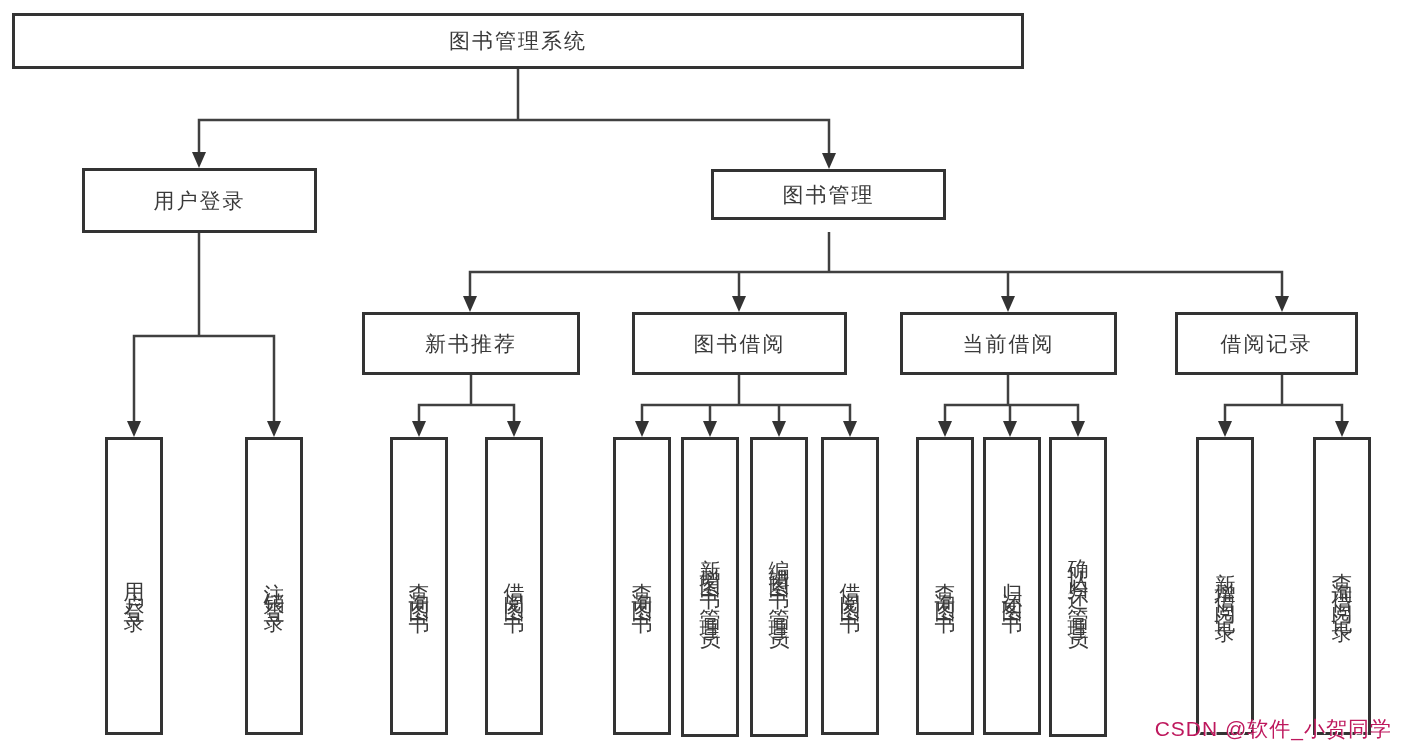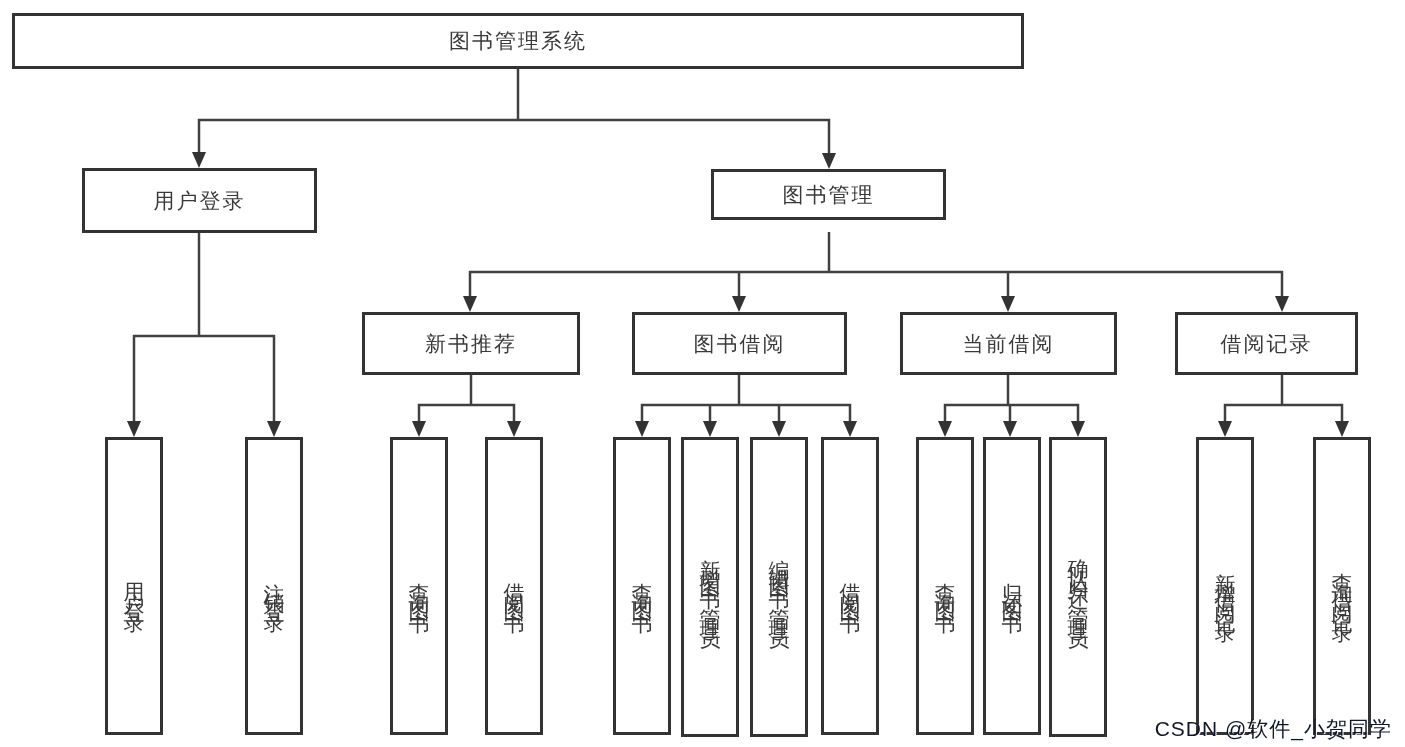--- a/index.html
+++ b/index.html
@@ -39,21 +39,21 @@
     letter-spacing: 10px;
     line-height: 1.15;
     color: #3a3a3a;
   }
   #watermark {
     position: absolute;
     right: 13px;
     bottom: 4px;
     font-size: 21px;
     letter-spacing: 1px;
-    color: #0f172a;
+    color: #be185d;
     text-shadow: 1px 1px 0 #ffffff;
     white-space: nowrap;
     z-index: 5;
   }
 </style>
 </head>
 <body>
 
 <div id="stage">
 

